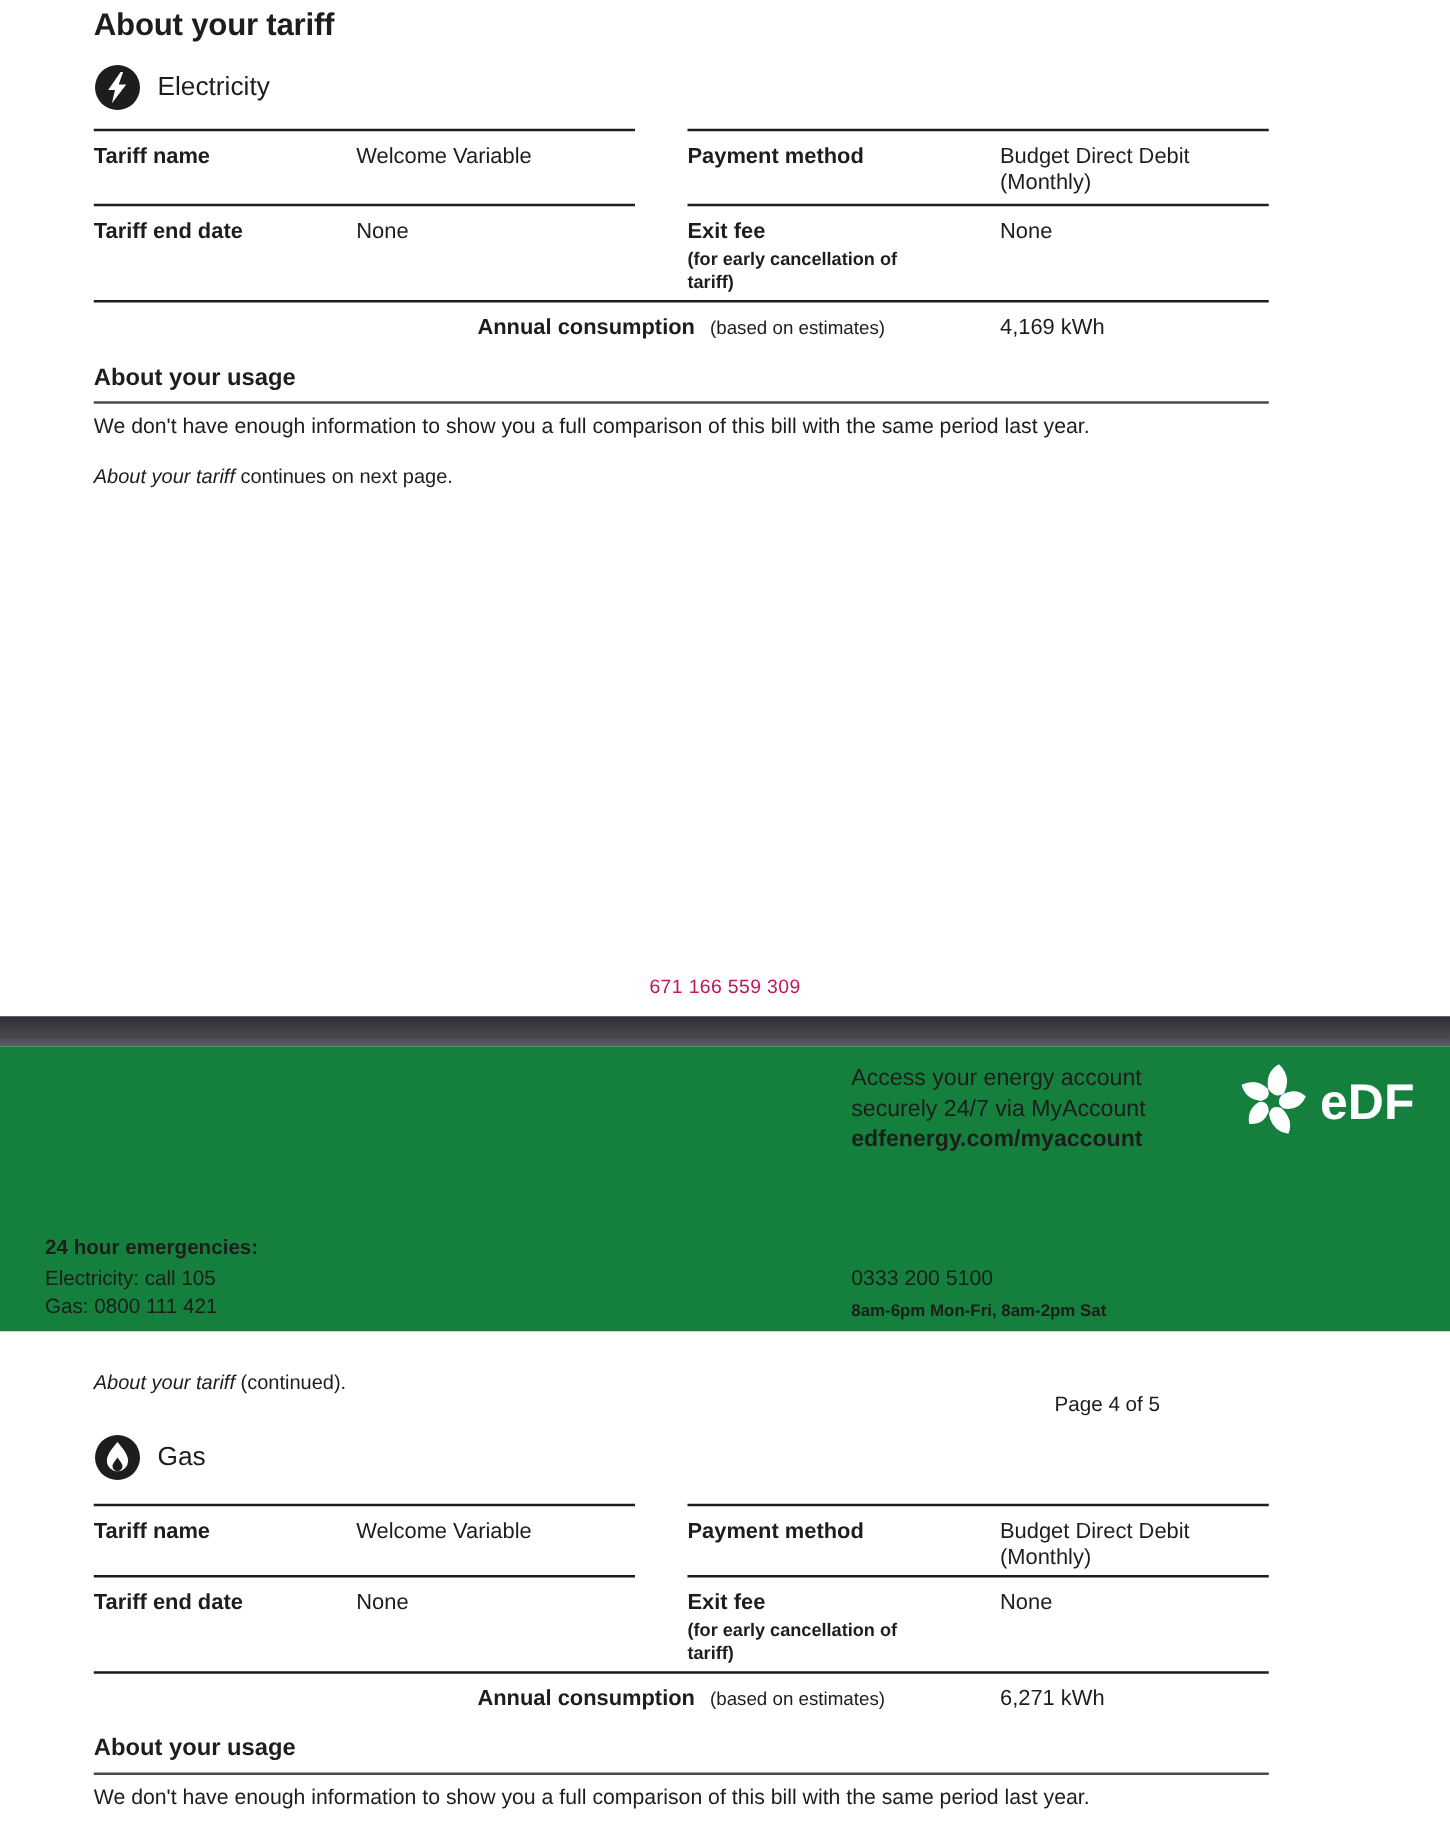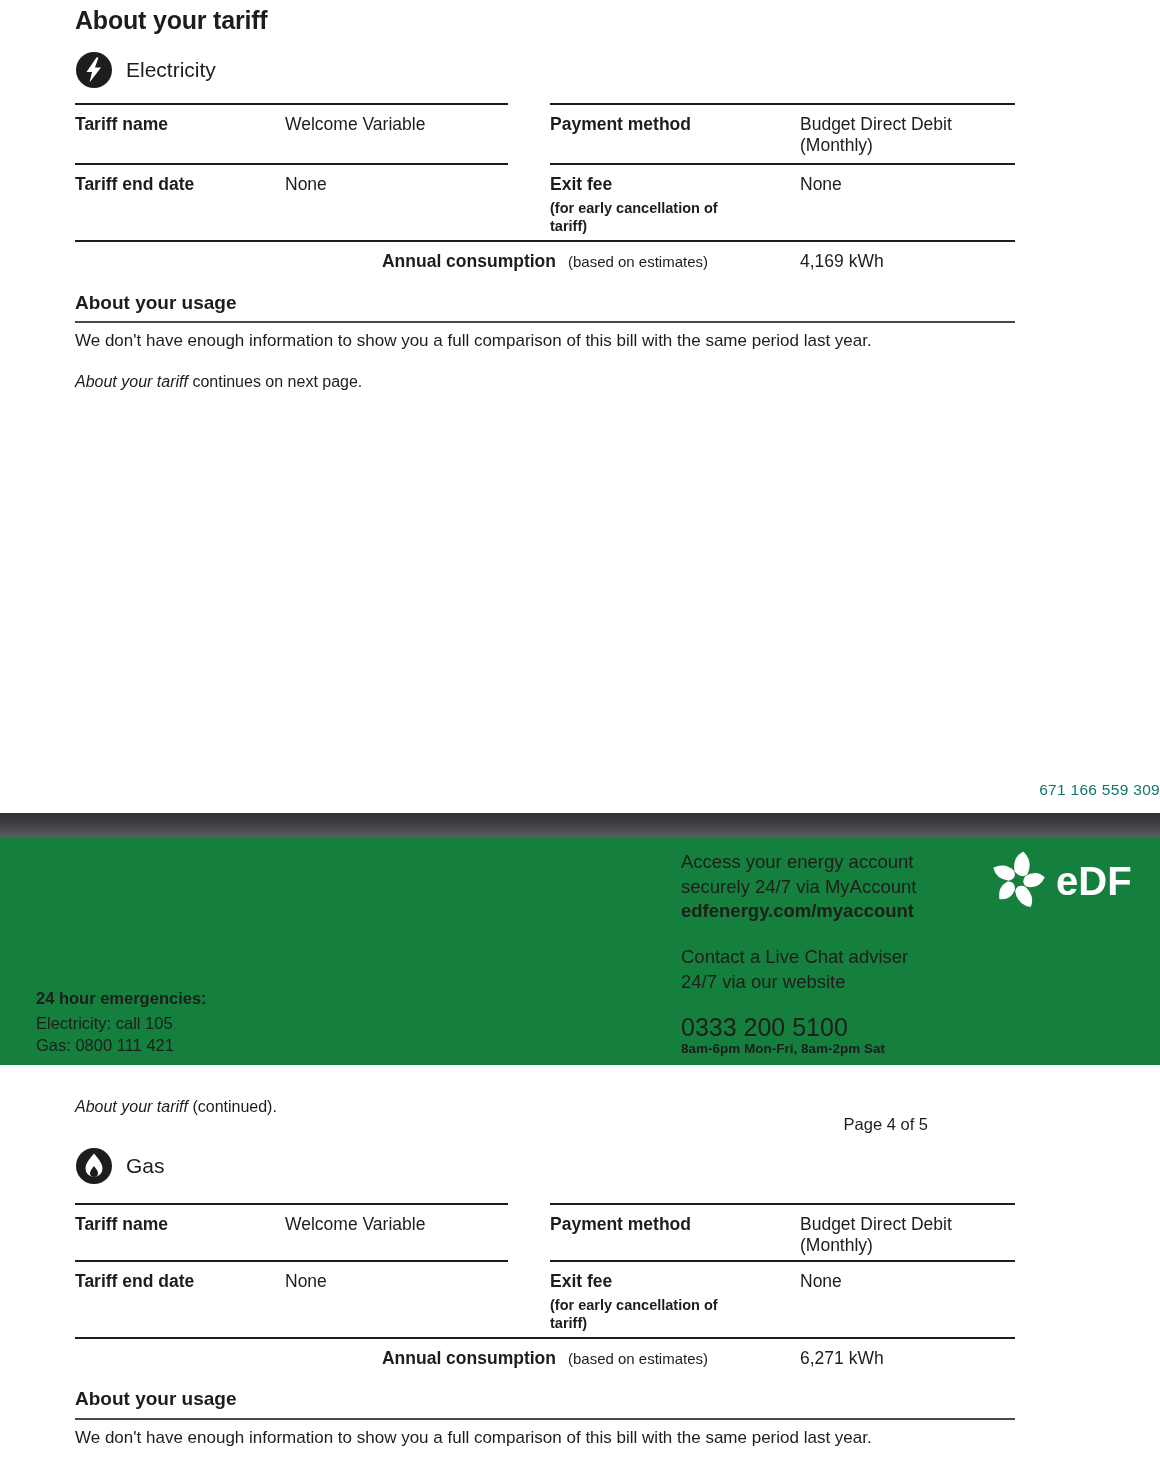--- a/index.html
+++ b/index.html
@@ -35,30 +35,30 @@
   .annual .note { font-size:15px; margin-left:12px; }
   .annual .val { position:absolute; left:725px; top:9px; font-size:17.5px; }
 
   .usage-h { position:absolute; left:75px; font-size:19px; font-weight:bold; }
   .usage-rule { position:absolute; left:75px; width:940px; height:2px; background:#4a4a4a; }
   .usage-p { position:absolute; left:75px; width:950px; font-size:17px; }
 
   .continues { position:absolute; left:75px; font-size:16px; }
   .it { font-style:italic; }
 
-  .refnum { position:absolute; top:781px; left:0; width:1160px; text-align:right; font-size:15.5px; color:#0f766e; letter-spacing:0.3px; }
+  .refnum { position:absolute; top:781px; left:0; width:1160px; text-align:center; font-size:15.5px; color:#be185d; letter-spacing:0.3px; }
 
   
   .dark-bar { position:absolute; top:813px; left:0; width:1160px; height:24px;
               background:linear-gradient(180deg,#2e3035 0%,#46484d 65%,#5b5e63 100%); }
   .orange-band { position:absolute; top:837px; left:0; width:1160px; height:228px; }
   .band-access { position:absolute; left:681px; top:13px; font-size:18.5px; line-height:24.5px; }
   .band-access .url { font-weight:bold; }
   .band-contact { position:absolute; left:681px; top:108px; font-size:18.5px; line-height:24.5px; }
-  .band-phone { position:absolute; left:681px; top:176px; font-size:25px; }
+  .band-phone { position:absolute; left:681px; top:176px; font-size:17px; }
   .band-hours { position:absolute; left:681px; top:204px; font-size:13.5px; font-weight:bold; }
   .band-emerg { position:absolute; left:36px; top:150px; font-size:16.5px; line-height:22px; }
   .band-emerg .emh { font-weight:bold; margin-bottom:3px; }
   .edf-logo { position:absolute; left:982px; top:8px; }
 
   
   .page-bottom { position:absolute; top:1065px; left:0; width:956px; height:397px; }
   .continued { position:absolute; left:75px; top:33px; font-size:16px; }
   .page-ind { position:absolute; right:28px; top:50px; font-size:16.5px; }
   .fuel-row.gas { top:82px; }
@@ -123,24 +123,20 @@
 
   <div class="dark-bar"></div>
 
   <section class="orange-band" style="background:#15803d;">
     <div class="band-access">
       <div>Access your energy account</div>
       <div>securely 24/7 via MyAccount</div>
       <div class="url">edfenergy.com/myaccount</div>
     </div>
 
-    <div class="band-contact">
-      <div>Contact a Live Chat adviser</div>
-      <div>24/7 via our website</div>
-    </div>
 
     <div class="band-phone">0333 200 5100</div>
     <div class="band-hours">8am-6pm Mon-Fri, 8am-2pm Sat</div>
 
     <div class="band-emerg">
       <div class="emh">24 hour emergencies:</div>
       <div>Electricity: call 105</div>
       <div>Gas: 0800 111 421</div>
     </div>
 

